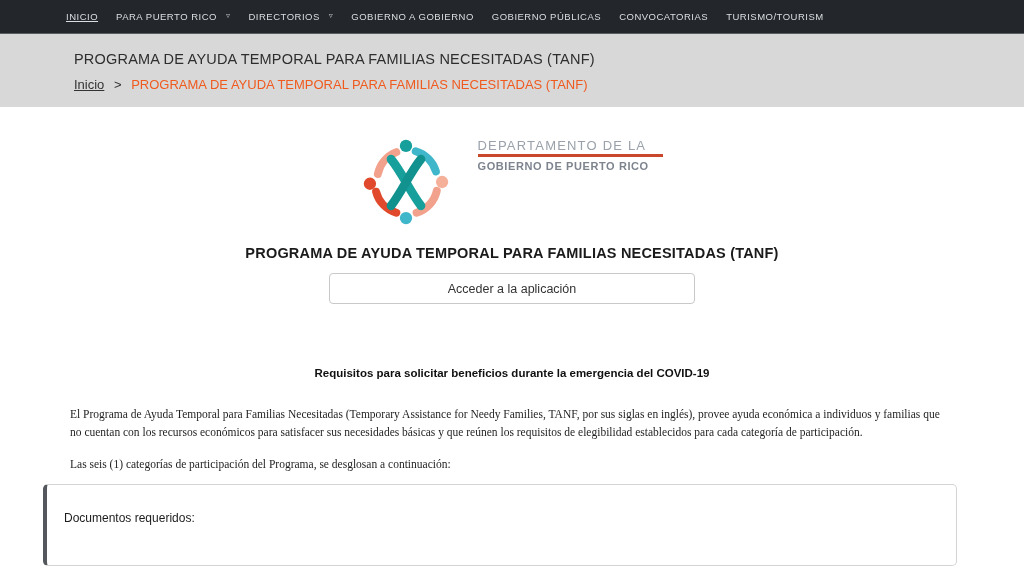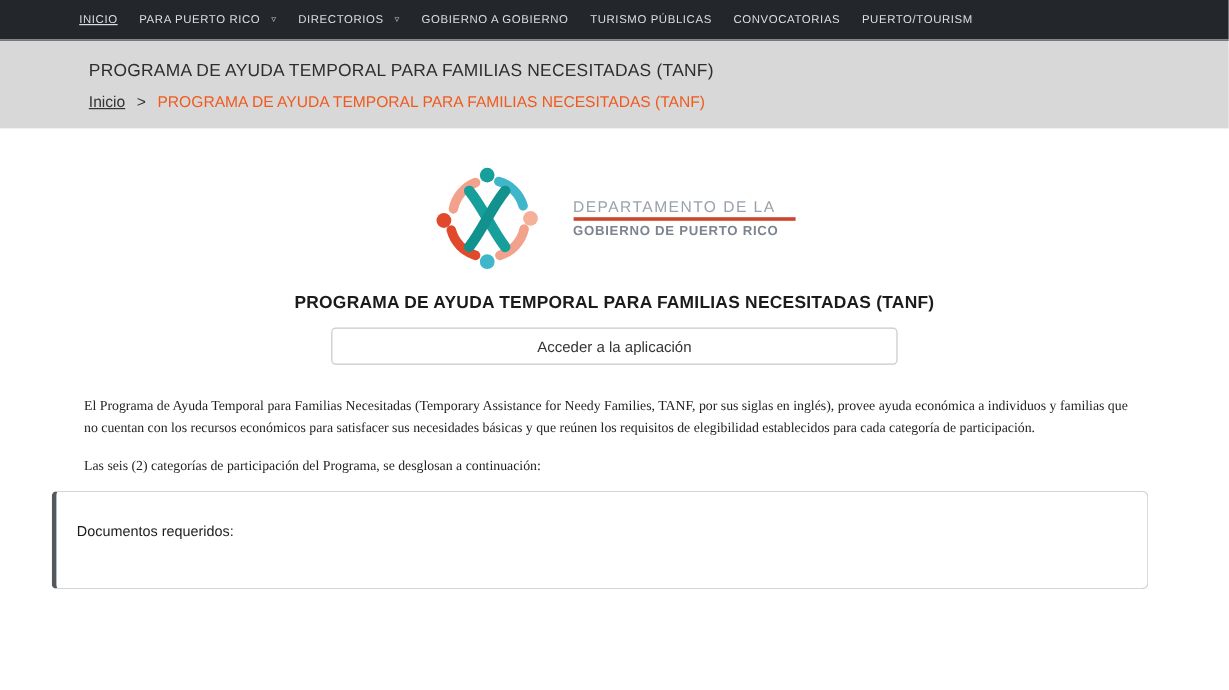--- a/index.html
+++ b/index.html
@@ -60,42 +60,41 @@
   }
   .crumb-home { color: #333; text-decoration: underline; cursor: pointer; }
   .crumb-sep { margin: 0 6px; color: #333; }
   .crumb-cur { color: #f05a1e; }
 
   
   .logo-row {
     margin-top: 31px;
     display: flex;
     justify-content: center;
-    align-items: center;
     gap: 28px;
   }
   .emblem { width: 88px; height: 88px; }
   .logo-text { display: flex; flex-direction: column; }
   .lg1 { font-size: 13px; letter-spacing: 1.2px; color: #9aa1aa; }
   .lg2 { font-size: 34px; font-weight: 700; letter-spacing: 2px; color: #8a919b; line-height: 1.08; }
   .lg-rule { border: 0; border-top: 3px solid #c9472b; margin: 1px 0 3px; width: 185px; }
   .lg3 { font-size: 11px; font-weight: 700; letter-spacing: .6px; color: #7d848e; }
 
   
   .main-heading {
     margin: 19px 0 0;
     text-align: center;
     font-size: 14.5px;
     font-weight: 700;
     color: #1b1b1b;
     letter-spacing: .2px;
   }
   .btn-row { margin-top: 12px; display: flex; justify-content: center; }
   .access-btn {
-    width: 472px;
+    width: 366px;
     height: 31px;
     background: #ffffff;
     border: 1px solid #c9c9c9;
     border-radius: 4px;
     font-family: "Liberation Sans", sans-serif;
     font-size: 12.5px;
     color: #333333;
     cursor: pointer;
   }
   .covid-heading {
@@ -134,27 +133,27 @@
     <span class="caret">▿</span>
   </a>
   <a class="nav-link">
     <span class="nav-label">DIRECTORIOS</span>
     <span class="caret">▿</span>
   </a>
   <a class="nav-link">
     <span class="nav-label">GOBIERNO A GOBIERNO</span>
   </a>
   <a class="nav-link">
-    <span class="nav-label">TURISMO PÚBLICAS</span>
+    <span class="nav-label">GOBIERNO PÚBLICAS</span>
   </a>
   <a class="nav-link">
     <span class="nav-label">CONVOCATORIAS</span>
   </a>
   <a class="nav-link">
-    <span class="nav-label">PUERTO/TOURISM</span>
+    <span class="nav-label">TURISMO/TOURISM</span>
   </a>
 </nav>
 
 <header class="band">
   <h1 class="band-title">PROGRAMA DE AYUDA TEMPORAL PARA FAMILIAS NECESITADAS (TANF)</h1>
   <div class="crumbs">
     <a class="crumb-home">Inicio</a>
     <span class="crumb-sep">&gt;</span>
     <span class="crumb-cur">PROGRAMA DE AYUDA TEMPORAL PARA FAMILIAS NECESITADAS (TANF)</span>
   </div>
@@ -183,24 +182,25 @@
       <hr class="lg-rule">
       <span class="lg3">GOBIERNO DE PUERTO RICO</span>
     </div>
   </div>
 
   <h2 class="main-heading">PROGRAMA DE AYUDA TEMPORAL PARA FAMILIAS NECESITADAS (TANF)</h2>
   <div class="btn-row">
     <button class="access-btn">Acceder a la aplicación</button>
   </div>
 
+  <h3 class="covid-heading">Requisitos para solicitar beneficios durante la emergencia del COVID-19</h3>
 
   <div class="prose">
     <p>El Programa de Ayuda Temporal para Familias Necesitadas (Temporary Assistance for Needy Families, TANF, por sus siglas en inglés), provee ayuda económica a individuos y familias que no cuentan con los recursos económicos para satisfacer sus necesidades básicas y que reúnen los requisitos de elegibilidad establecidos para cada categoría de participación.</p>
-    <p>Las seis (2) categorías de participación del Programa, se desglosan a continuación:</p>
+    <p>Las seis (1) categorías de participación del Programa, se desglosan a continuación:</p>
   </div>
 
   <section class="category-card">
     <div class="cat-docs">Documentos requeridos:</div>
 
   </section>
 
 </main>
 
 </body></html>

